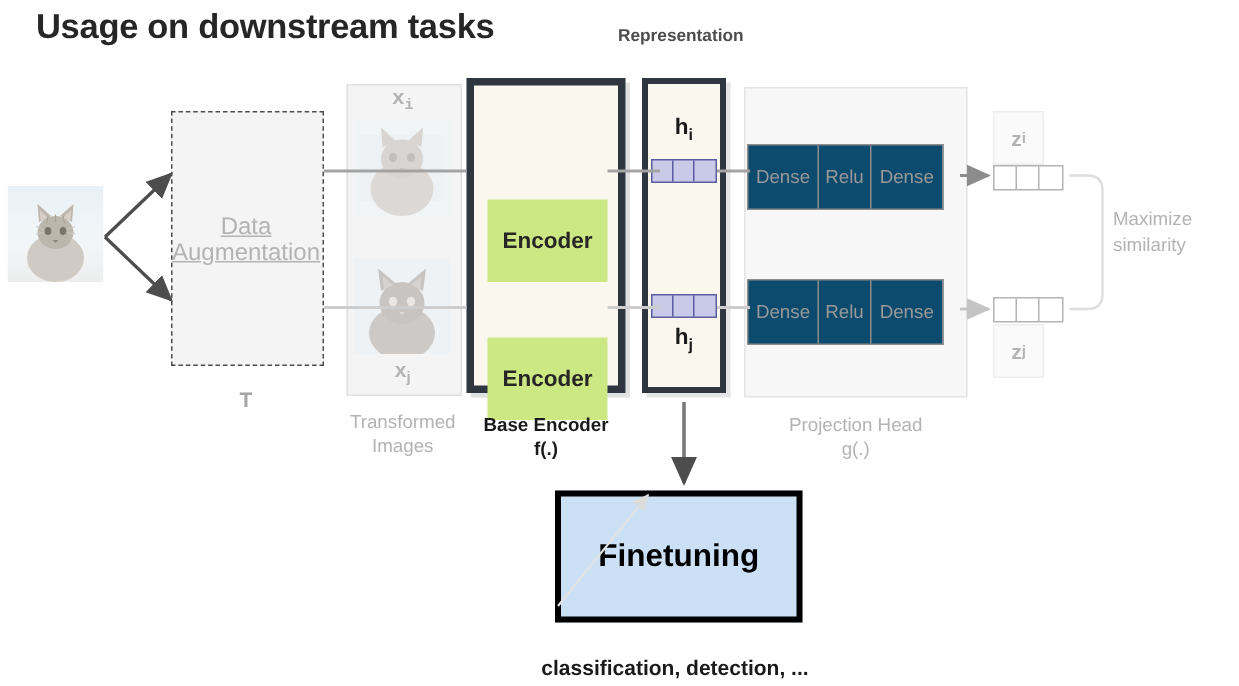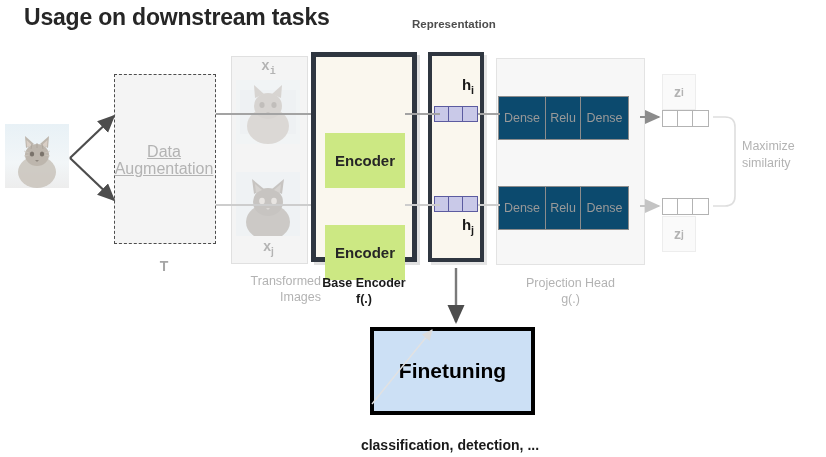--- a/index.html
+++ b/index.html
@@ -102,21 +102,21 @@
   #xj-label {
     left: 231px; top: 238px;
     width: 75px; text-align: center;
     font-size: 14px; font-weight: bold;
     color: #b3b3b3;
   }
   #trans-img-top { left: 236px; top: 80px; width: 64px; height: 64px; opacity: 0.38; }
   #trans-img-bot { left: 236px; top: 172px; width: 64px; height: 64px; opacity: 0.38; }
   #trans-caption {
     left: 216px; top: 273px;
-    width: 105px; text-align: right;
+    width: 105px; text-align: center;
     font-size: 12.5px; line-height: 16px;
     color: #b3b3b3;
   }
 
   
   #enc-box {
     left: 311px; top: 52px;
     width: 106px; height: 210px;
     background: #faf7ee;
     border: 5px solid #2f3640;
@@ -142,21 +142,21 @@
   #h-box {
     left: 428px; top: 52px;
     width: 56px; height: 210px;
     background: #faf7ee;
     border: 4px solid #2f3640;
     box-sizing: border-box;
     box-shadow: 3px 3px 0 0 rgba(0,0,0,0.10);
   }
   .hlabel {
     width: 56px; text-align: center;
-    font-size: 15px; font-weight: bold; color: #1a1a1a; margin-left: 12px;
+    font-size: 15px; font-weight: bold; color: #1a1a1a;
   }
   #hi-label { left: 428px; top: 76px; }
   #hj-label { left: 428px; top: 216px; }
   .vec3 {
     display: flex;
     border: 1px solid #5b5ba0;
     background: #c9c9e8;
   }
   .vec3 .cell {
     width: 14px; height: 14px;

